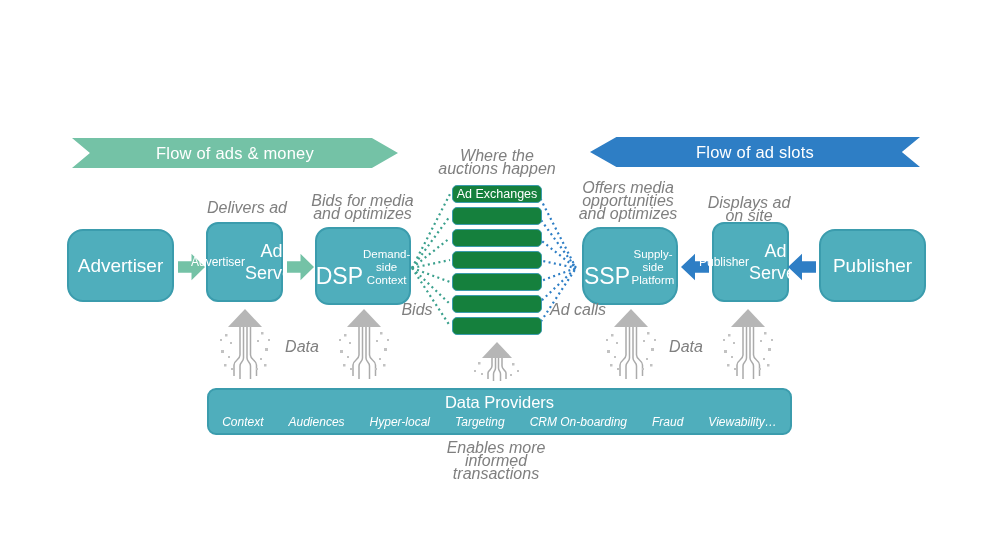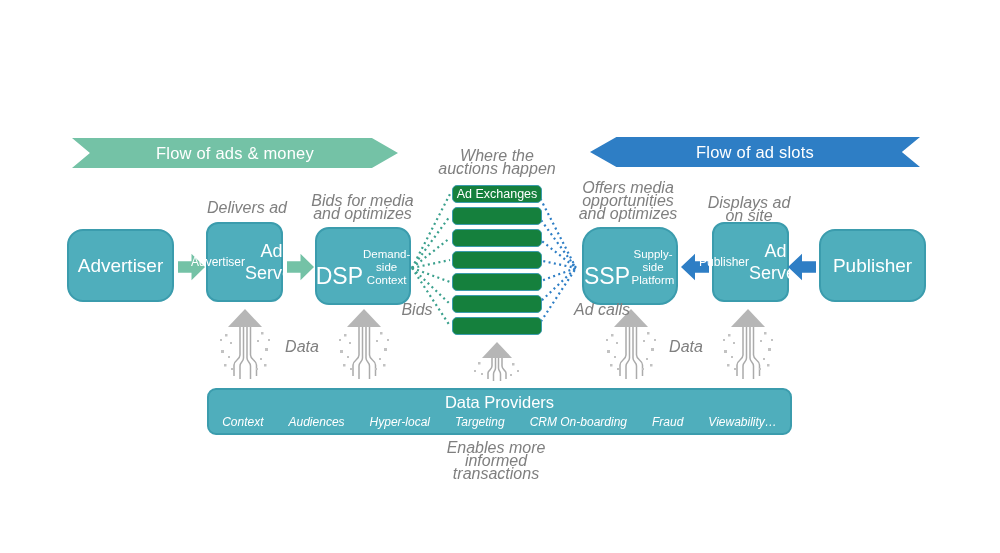--- a/index.html
+++ b/index.html
@@ -67,21 +67,21 @@
   .note{
     position:absolute; color:#7F7F7F; font-style:italic; font-size:16px;
     line-height:13px; text-align:center; white-space:pre-line;
   }
   .note-delivers{ left:197px; top:201px; width:100px; }
   .note-bids-media{ left:300px; top:194px; width:125px; }
   .note-where{ left:437px; top:149px; width:120px; }
   .note-offers{ left:568px; top:181px; width:120px; }
   .note-displays{ left:699px; top:196px; width:100px; }
   .note-bids{ left:393px; top:303px; width:48px; }
-  .note-adcalls{ left:572px; top:303px; width:60px; }
+  .note-adcalls{ left:548px; top:303px; width:60px; }
   .note-data-left{ left:277px; top:340px; width:50px; }
   .note-data-right{ left:661px; top:340px; width:50px; }
   .note-enables{ left:420px; top:441px; width:152px; }
   
   .data-providers{
     position:absolute; left:207px; top:388px; width:585px; height:47px;
     background:#4FAEBC; border:2px solid #3B9CAD; border-radius:9px;
     color:#fff; text-align:center;
   }
   .dp-title{ font-size:16.5px; margin-top:3px; }

